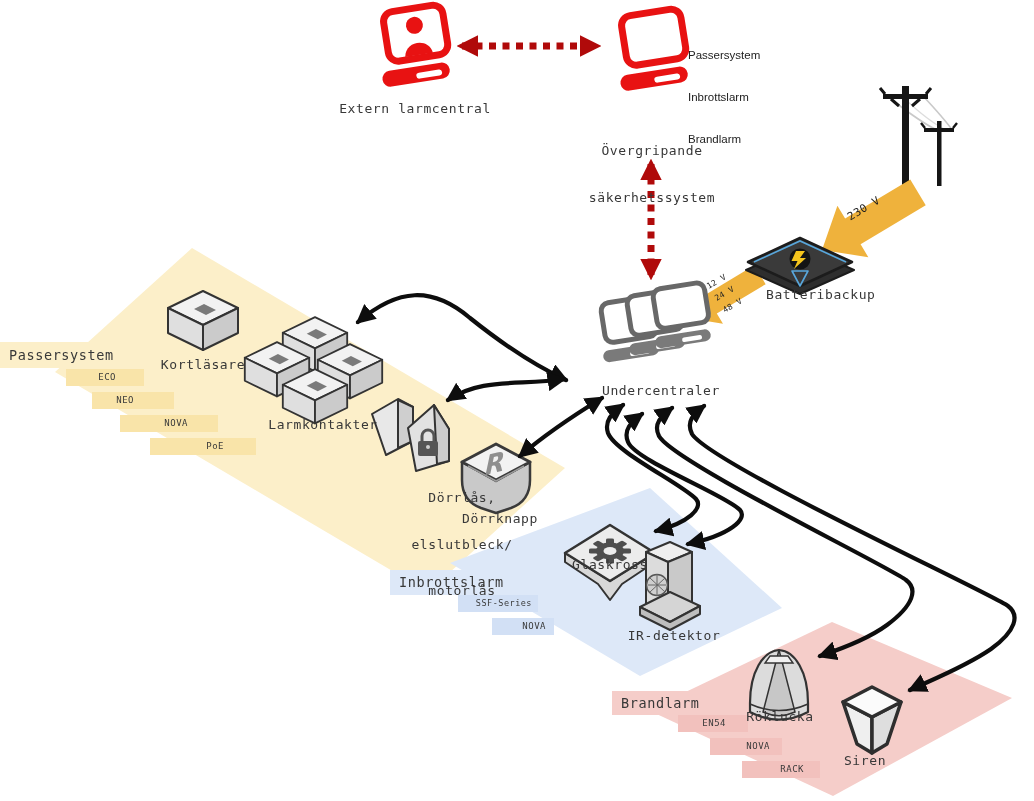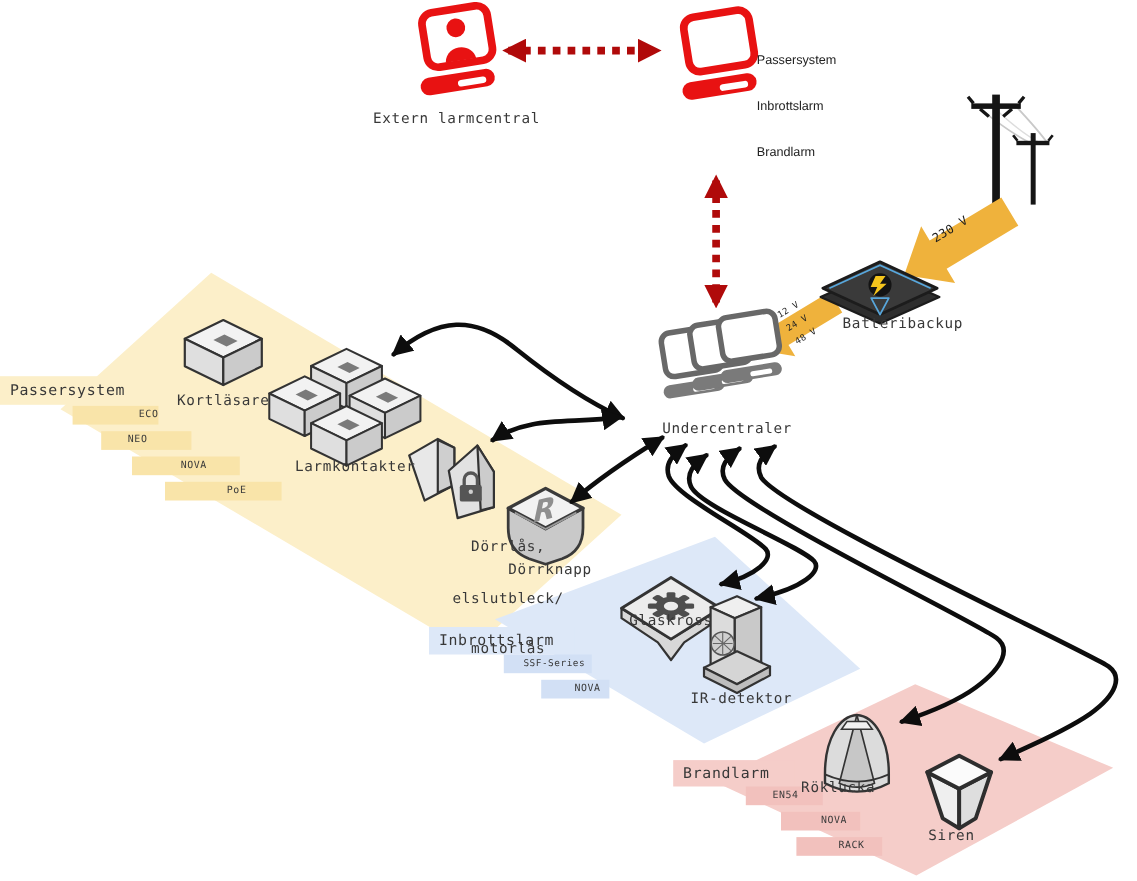--- a/index.html
+++ b/index.html
@@ -179,36 +179,40 @@
       <path d="M448,400 C482,377 520,386 564,379" marker-start="url(#ahB)" marker-end="url(#ahB)"></path>
       <path d="M520,456 C548,432 576,414 602,398" marker-start="url(#ahB)" marker-end="url(#ahB)"></path>
       <path d="M623,405 C612,413 604,421 608,433 C615,452 682,484 696,499 C704,508 688,523 656,531" marker-start="url(#ahB)" marker-end="url(#ahB)"></path>
       <path d="M642,414 C631,422 623,430 628,442 C636,461 726,495 740,510 C748,519 730,535 688,544" marker-start="url(#ahB)" marker-end="url(#ahB)"></path>
       <path d="M672,408 C661,416 653,424 659,436 C673,462 888,566 906,580 C918,589 914,605 887,625 C868,639 838,650 820,656" marker-start="url(#ahB)" marker-end="url(#ahB)"></path>
       <path d="M704,406 C693,414 686,422 692,434 C711,464 988,592 1008,606 C1020,615 1016,631 991,649 C965,667 929,681 910,690" marker-start="url(#ahB)" marker-end="url(#ahB)"></path>
     </g>
   </svg>
 
   <div class="title-tag" style="left:0;top:342px;width:180px;height:26px;line-height:26px;background:var(--region-passersystem)">Passersystem</div>
-  <div class="tag tag-y" style="left:66px;top:369px;width:78px;">ECO</div>
+  <div class="tag tag-y" style="left:66px;top:369px;width:78px;padding-right:28px;">ECO</div>
   <div class="tag tag-y" style="left:92px;top:392px;width:82px;padding-right:40px;">NEO</div>
   <div class="tag tag-y" style="left:120px;top:415px;width:98px;padding-right:30px;">NOVA</div>
   <div class="tag tag-y" style="left:150px;top:438px;width:106px;padding-right:32px;">PoE</div>
 
   <div class="title-tag" style="left:390px;top:570px;width:132px;height:25px;line-height:25px;background:var(--region-inbrottslarm)">Inbrottslarm</div>
   <div class="tag tag-b" style="left:458px;top:595px;width:80px;padding-right:6px;font-size:8.5px;">SSF-Series</div>
   <div class="tag tag-b" style="left:492px;top:618px;width:62px;padding-right:8px;">NOVA</div>
 
   <div class="title-tag" style="left:612px;top:691px;width:110px;height:24px;line-height:24px;background:var(--region-brandlarm)">Brandlarm</div>
   <div class="tag tag-p" style="left:678px;top:715px;width:70px;padding-right:22px;">EN54</div>
   <div class="tag tag-p" style="left:710px;top:738px;width:72px;padding-right:12px;">NOVA</div>
-  <div class="tag tag-p" style="left:724px;top:761px;width:78px;padding-right:16px;">RACK</div>
+  <div class="tag tag-p" style="left:742px;top:761px;width:78px;padding-right:16px;">RACK</div>
 
   <div class="lbl center" style="left:330px;top:101px;width:170px;">Extern larmcentral</div>
 
+  <div class="lbl center" style="left:588px;top:112px;width:128px;">
+    <div>Övergripande</div>
+    <div>säkerhetssystem</div>
+  </div>
 
   <div class="lbl sans" style="left:688px;top:20px;width:100px;">
     <div>Passersystem</div>
     <div>Inbrottslarm</div>
     <div>Brandlarm</div>
   </div>
 
   <div class="lbl center" style="left:596px;top:383px;width:130px;">Undercentraler</div>
 
   <div class="lbl" style="left:766px;top:287px;width:140px;">Batteribackup</div>
@@ -223,16 +227,16 @@
   <div class="lbl center" style="left:392px;top:459px;width:140px;">
     <div>Dörrlås,</div>
     <div>elslutbleck/</div>
     <div>motorlås</div>
   </div>
   <div class="lbl center" style="left:440px;top:511px;width:120px;">Dörrknapp</div>
 
   <div class="lbl center" style="left:555px;top:557px;width:110px;">Glaskross</div>
   <div class="lbl center" style="left:612px;top:628px;width:124px;">IR-detektor</div>
 
-  <div class="lbl center" style="left:709px;top:709px;width:106px;">Röklucka</div>
+  <div class="lbl center" style="left:727px;top:709px;width:106px;">Röklucka</div>
   <div class="lbl center" style="left:818px;top:753px;width:94px;">Siren</div>
 
 </div>
 
 </body></html>

